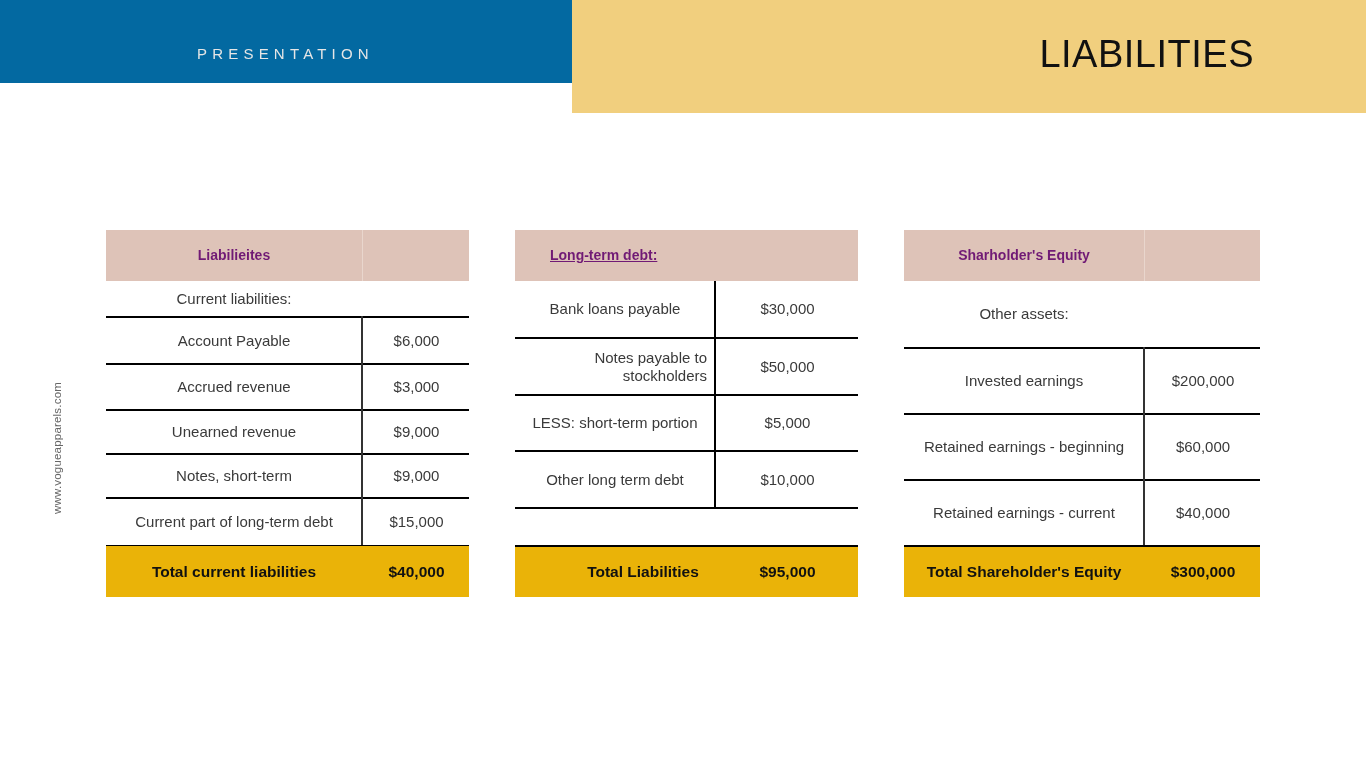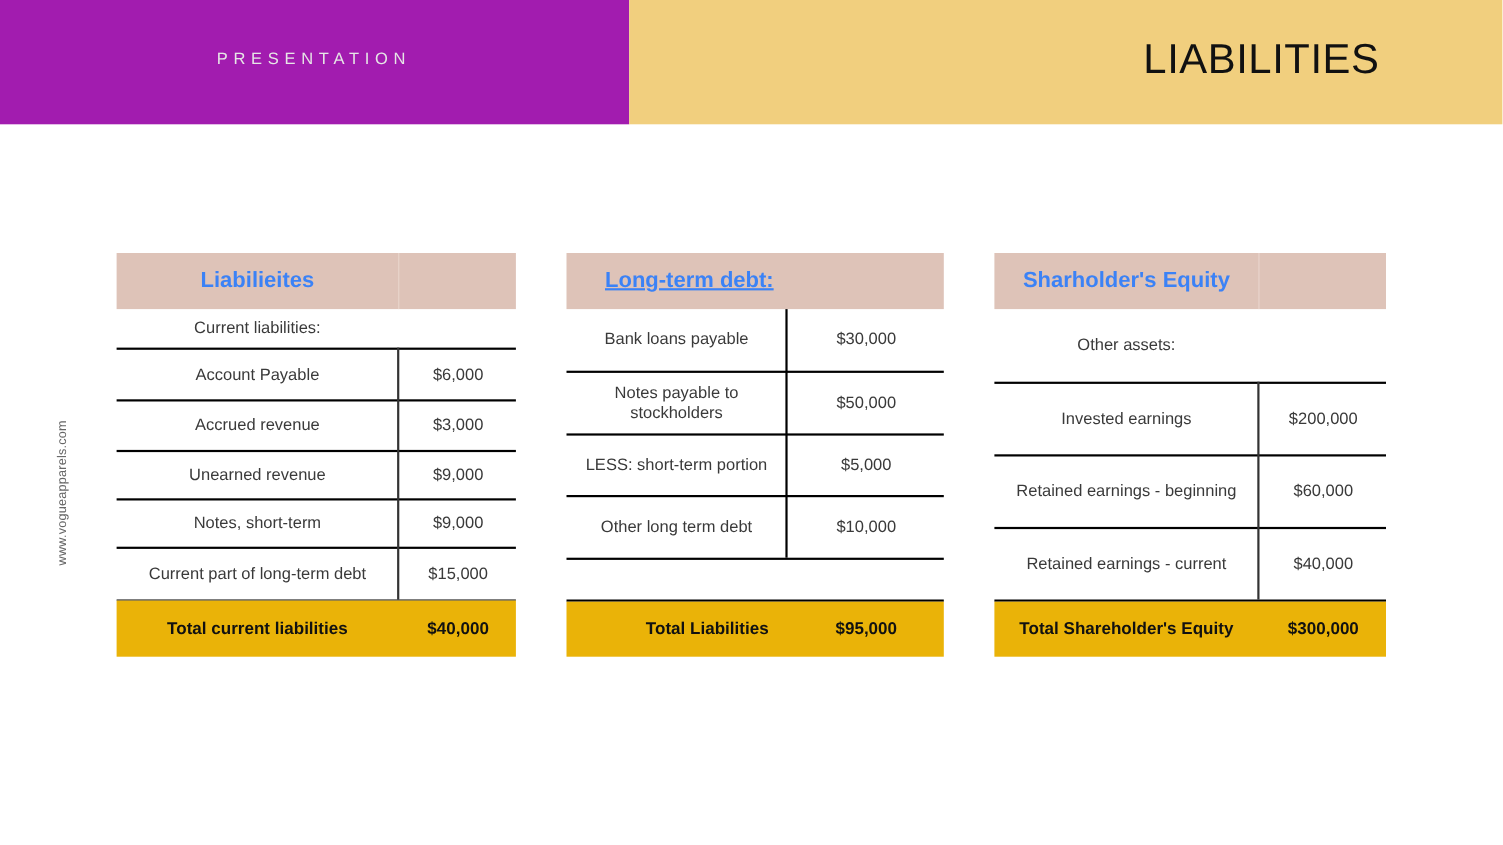--- a/index.html
+++ b/index.html
@@ -1,21 +1,21 @@
 <!DOCTYPE html>
 <html><head>
   <meta charset="utf-8">
   <style>
     * { box-sizing: border-box; margin: 0; padding: 0; }
     html, body { width: 1366px; height: 768px; background: #ffffff; overflow: hidden; }
     body { position: relative; font-family: "Liberation Sans", "DejaVu Sans", sans-serif; color: #333; }
 
     .top-left {
-      position: absolute; left: 0; top: 0; width: 572px; height: 113px;
-      background: #a21caf;
+      position: absolute; left: 0; top: 0; width: 572px; height: 83px;
+      background: #0369a1;
     }
     .top-left .subtitle {
       position: absolute; left: 197px; top: 45px;
       color: #e6e6e6; font-size: 15px; letter-spacing: 5.2px; font-weight: 300;
     }
     .top-right {
       position: absolute; left: 572px; top: 0; width: 794px; height: 113px;
       background: #f1cf7e;
     }
     .top-right .title {
@@ -26,21 +26,21 @@
     .side-url {
       position: absolute; left: 51px; top: 514px;
       transform-origin: left top; transform: rotate(-90deg);
       font-size: 11.5px; color: #666; white-space: nowrap; letter-spacing: 0.2px;
     }
 
     .tbl { position: absolute; }
     .hdr { position: absolute; top: 0; height: 51px; background: #dec3b8; }
     .hdr-label {
       position: absolute; top: 0; height: 51px; line-height: 51px;
-      font-weight: bold; font-size: 20px; color: #3b82f6; white-space: nowrap;
+      font-weight: bold; font-size: 14px; color: #701a75; white-space: nowrap;
     }
     .hdr-divider { position: absolute; top: 0; width: 1px; height: 51px; background: #e9d6cd; }
     .cell {
       position: absolute; display: flex; align-items: center; justify-content: center;
       text-align: center; font-size: 15px; color: #3a3a3a; line-height: 18px;
     }
     .hline { position: absolute; left: 0; height: 2px; background: #000; }
     .vline { position: absolute; width: 2px; background: #333; }
 
     .total {
@@ -97,21 +97,21 @@
 </div>
 
 <div class="tbl" style="left:515px; top:230px; width:343px; height:368px;">
   <div class="hdr" style="left:0; width:343px;"></div>
   <div class="hdr-label" style="left:35px;text-decoration:underline;">Long-term debt:</div>
 
   <div class="cell" style="left:0; top:51px; width:200px; height:56px;">Bank loans payable</div>
   <div class="cell" style="left:202px; top:51px; width:141px; height:56px;">$30,000</div>
 
   <div class="hline" style="top:107px; width:343px;"></div>
-  <div class="cell" style="left:20px; top:109px; width:160px; height:55px;">Notes payable to stockholders</div>
+  <div class="cell" style="left:32px; top:109px; width:160px; height:55px;text-align:right;">Notes payable to stockholders</div>
   <div class="cell" style="left:202px; top:109px; width:141px; height:55px;">$50,000</div>
 
   <div class="hline" style="top:164px; width:343px;"></div>
   <div class="cell" style="left:0; top:166px; width:200px; height:54px;">LESS: short-term portion</div>
   <div class="cell" style="left:202px; top:166px; width:141px; height:54px;">$5,000</div>
 
   <div class="hline" style="top:220px; width:343px;"></div>
   <div class="cell" style="left:0; top:222px; width:200px; height:55px;">Other long term debt</div>
   <div class="cell" style="left:202px; top:222px; width:141px; height:55px;">$10,000</div>
 

